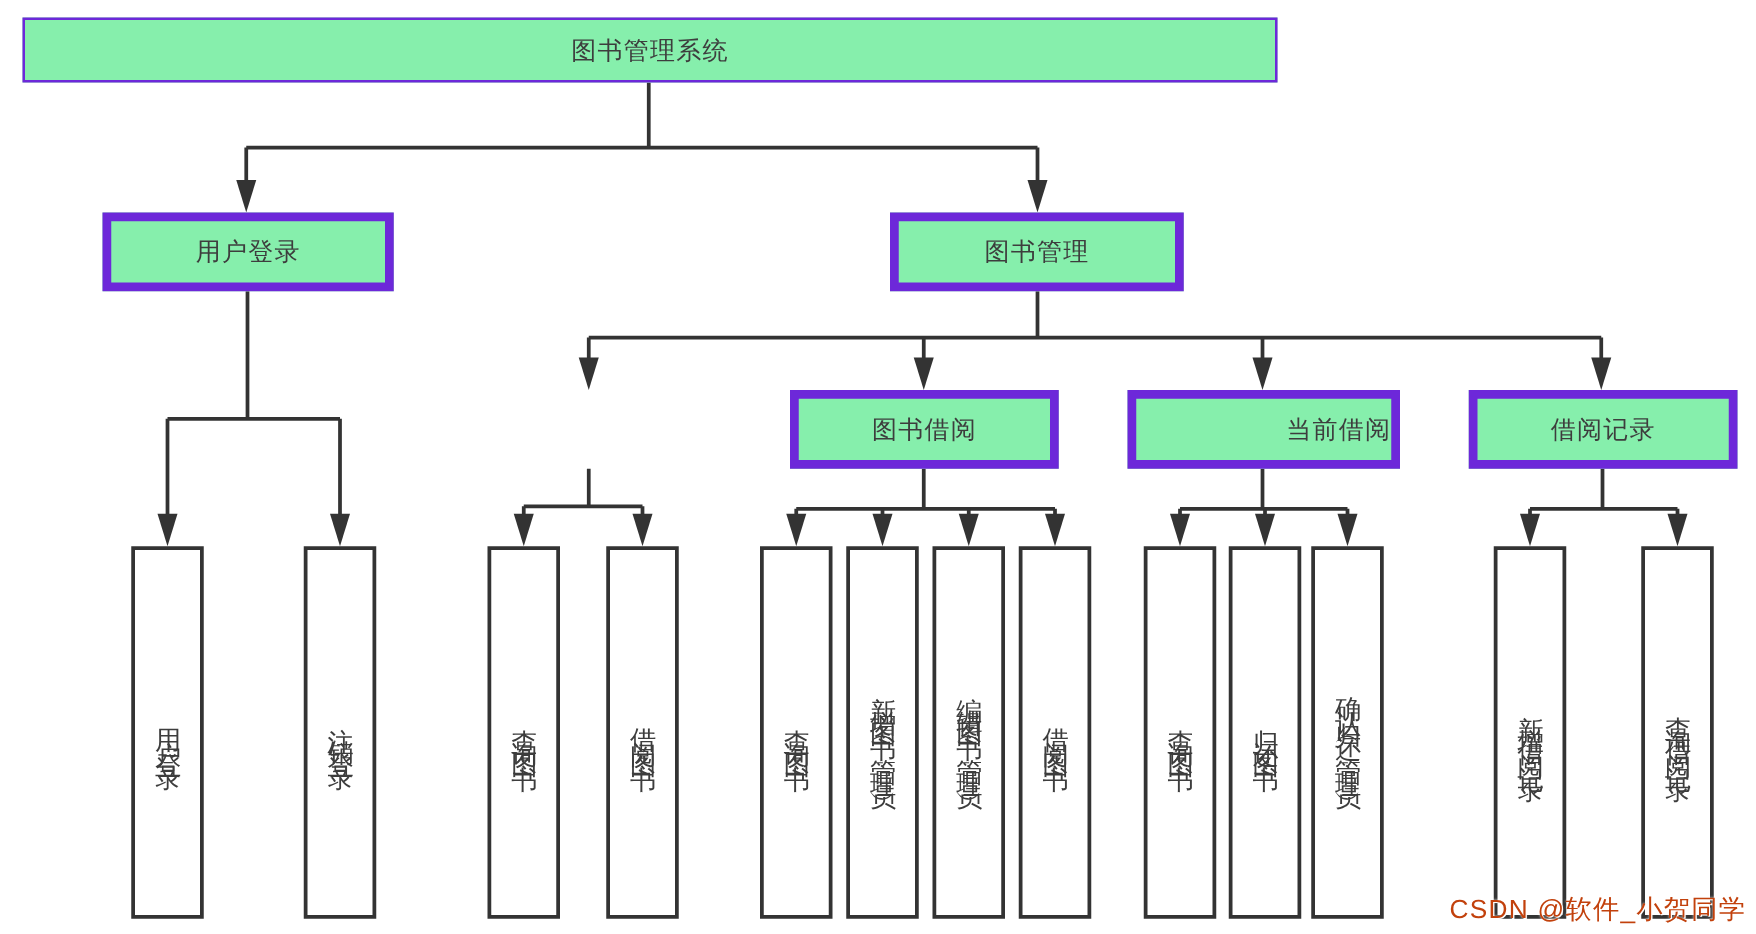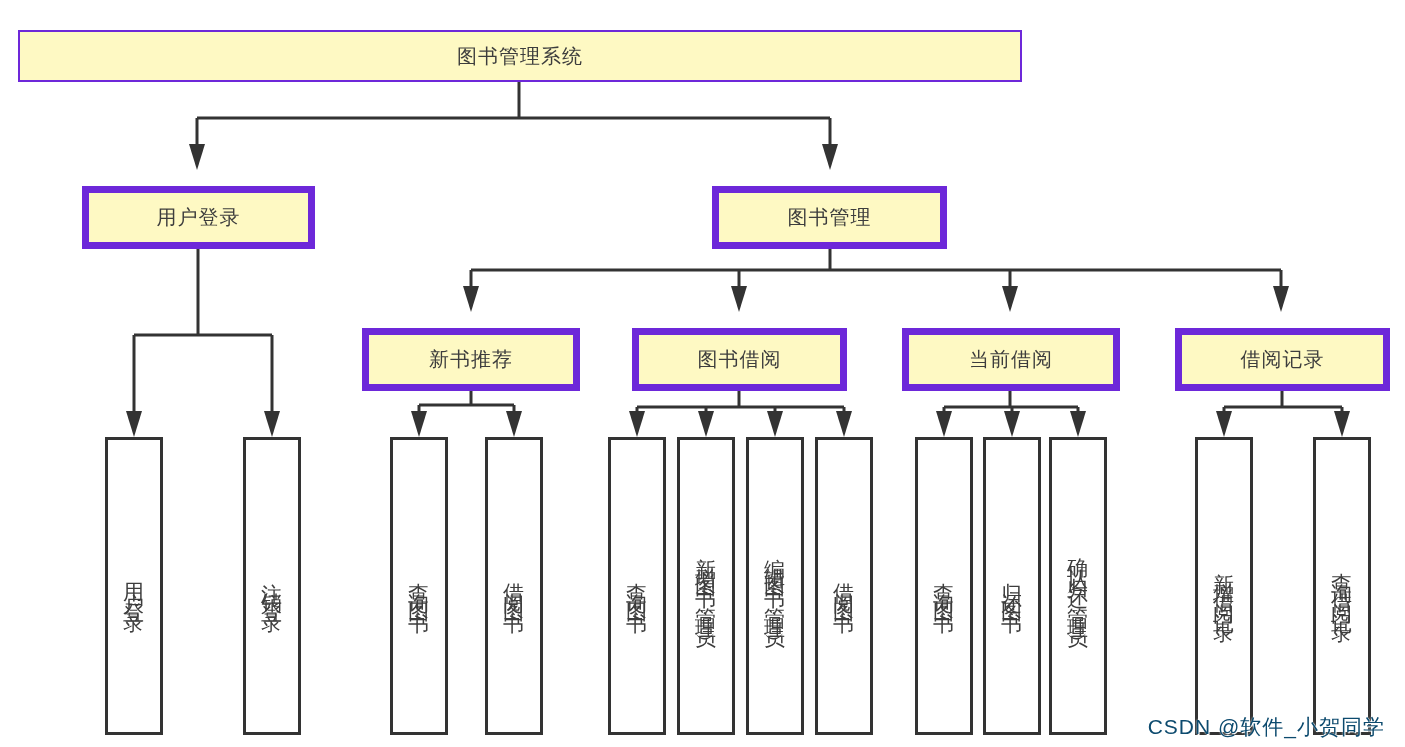--- a/index.html
+++ b/index.html
@@ -11,28 +11,27 @@
     font-family: "Liberation Sans", sans-serif;
     overflow: hidden;
   }
   svg.connectors {
     position: absolute;
     left: 0; top: 0;
     width: 1405px; height: 747px;
   }
   .node {
     position: absolute;
-    background: #fef9c3;
+    background: #86efac;
     border: 7px solid #6d28d9;
     box-sizing: border-box;
     display: flex;
     align-items: center;
     justify-content: center;
     color: #3d3d3d;
-    margin-top: 16px;
   }
   .node.root { border-width: 2px; }
   .node span {
     font-size: 20px;
     letter-spacing: 1px;
     white-space: nowrap;
   }
   .leaf {
     position: absolute;
     width: 58px;
@@ -48,24 +47,24 @@
   .leaf span {
     writing-mode: vertical-rl;
     text-orientation: mixed;
     font-size: 21px;
     line-height: 1;
     letter-spacing: 10px;
     white-space: nowrap;
   }
   .watermark {
     position: absolute;
-    right: 20px;
+    right: 8px;
     bottom: 6px;
     font-size: 21px;
-    color: #0c4a6e;
+    color: #c2410c;
     text-shadow: 0 0 2px #ffffff, 1px 1px 0 #ffffff;
     letter-spacing: 1px;
   }
 </style>
 </head>
 <body>
 
 <div id="canvas">
 
   <svg class="connectors" viewBox="0 0 1405 747" xmlns="http://www.w3.org/2000/svg" stroke="#333333" stroke-width="3" fill="#333333">
@@ -134,27 +133,24 @@
     <span>图书管理系统</span>
   </div>
 
   <div class="node" style="left:82px; top:170px; width:233px; height:63px;">
     <span>用户登录</span>
   </div>
   <div class="node" style="left:712px; top:170px; width:235px; height:63px;text-align:center;">
     <span>图书管理</span>
   </div>
 
-  <div class="node" style="left:362px; top:312px; width:218px; height:63px;">
-    <span>新书推荐</span>
-  </div>
   <div class="node" style="left:632px; top:312px; width:215px; height:63px;align-items:center;">
     <span>图书借阅</span>
   </div>
-  <div class="node" style="left:902px; top:312px; width:218px; height:63px;">
+  <div class="node" style="left:902px; top:312px; width:218px; height:63px;justify-content:flex-end;">
     <span>当前借阅</span>
   </div>
   <div class="node" style="left:1175px; top:312px; width:215px; height:63px;text-align:center;">
     <span>借阅记录</span>
   </div>
 
   <div class="leaf" style="left:105px; top:437px;">
     <span>用户登录</span>
   </div>
   <div class="leaf" style="left:243px; top:437px;">

